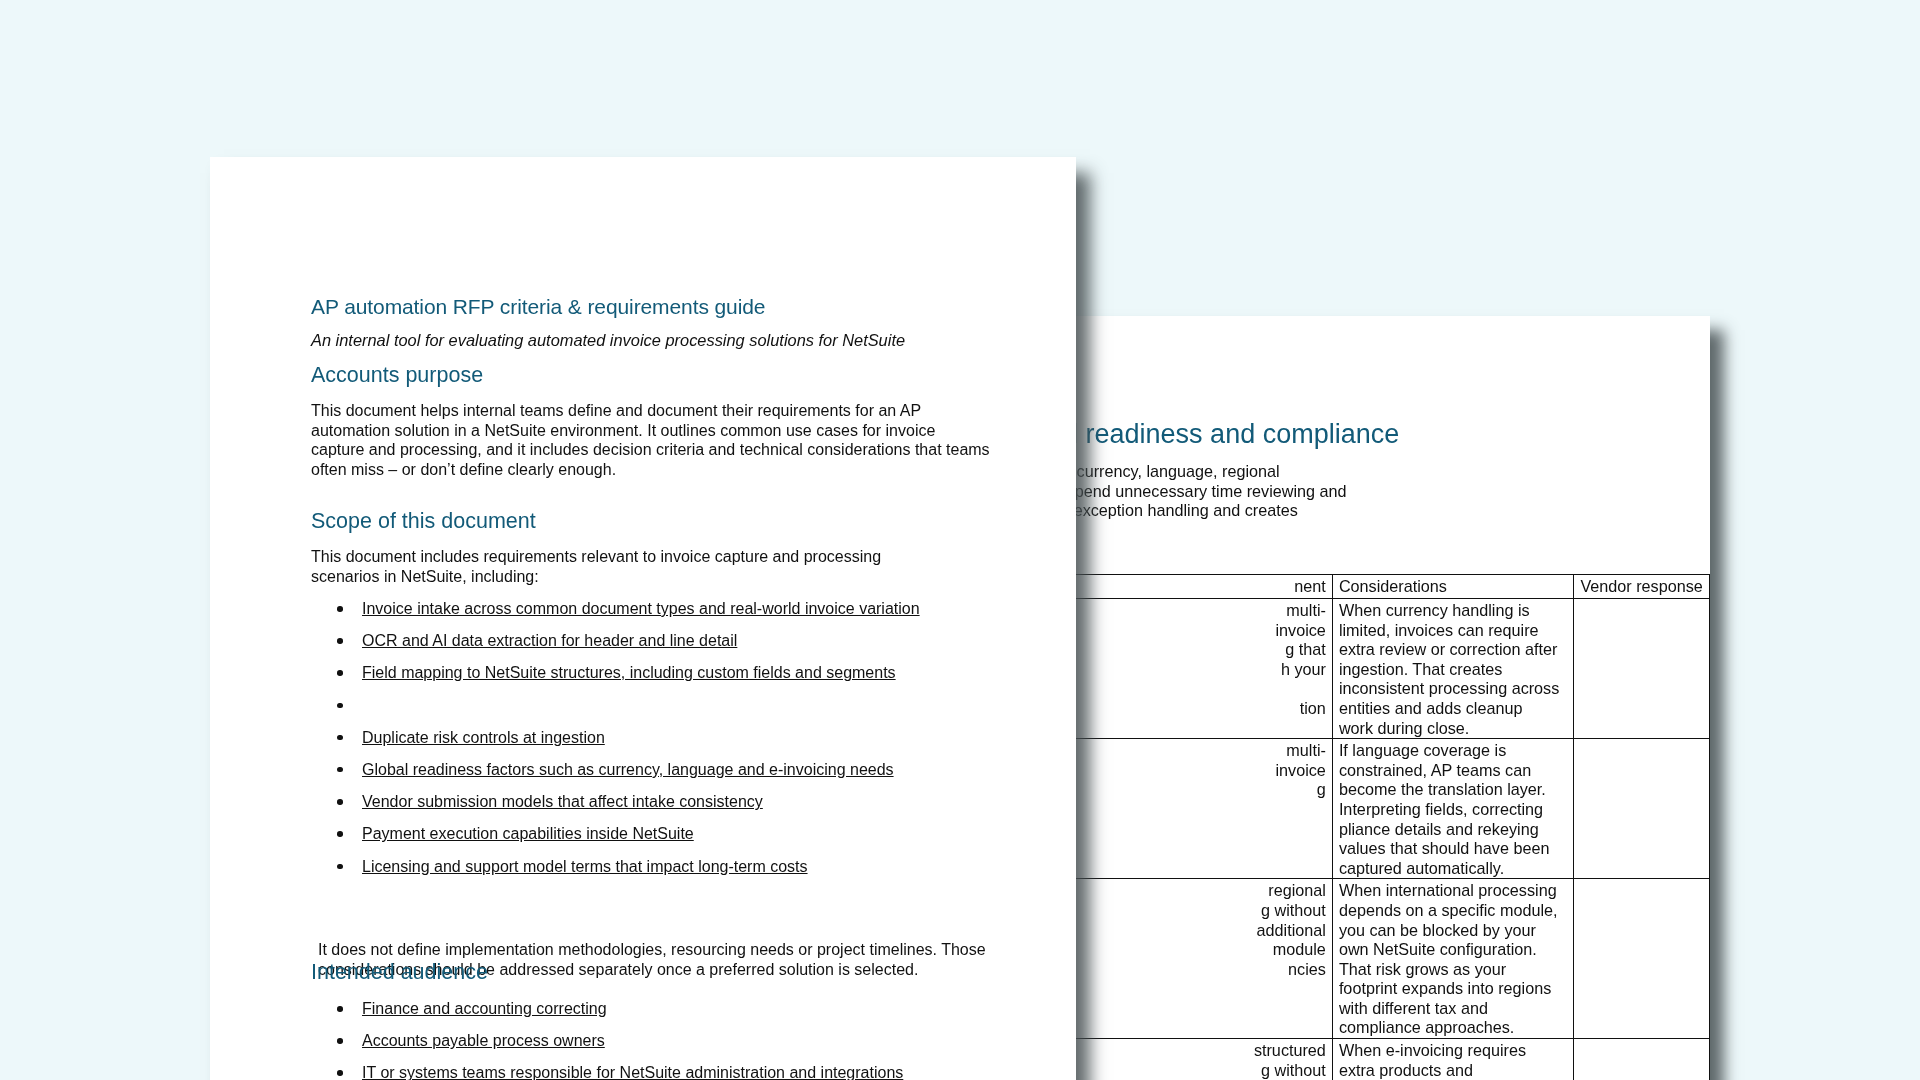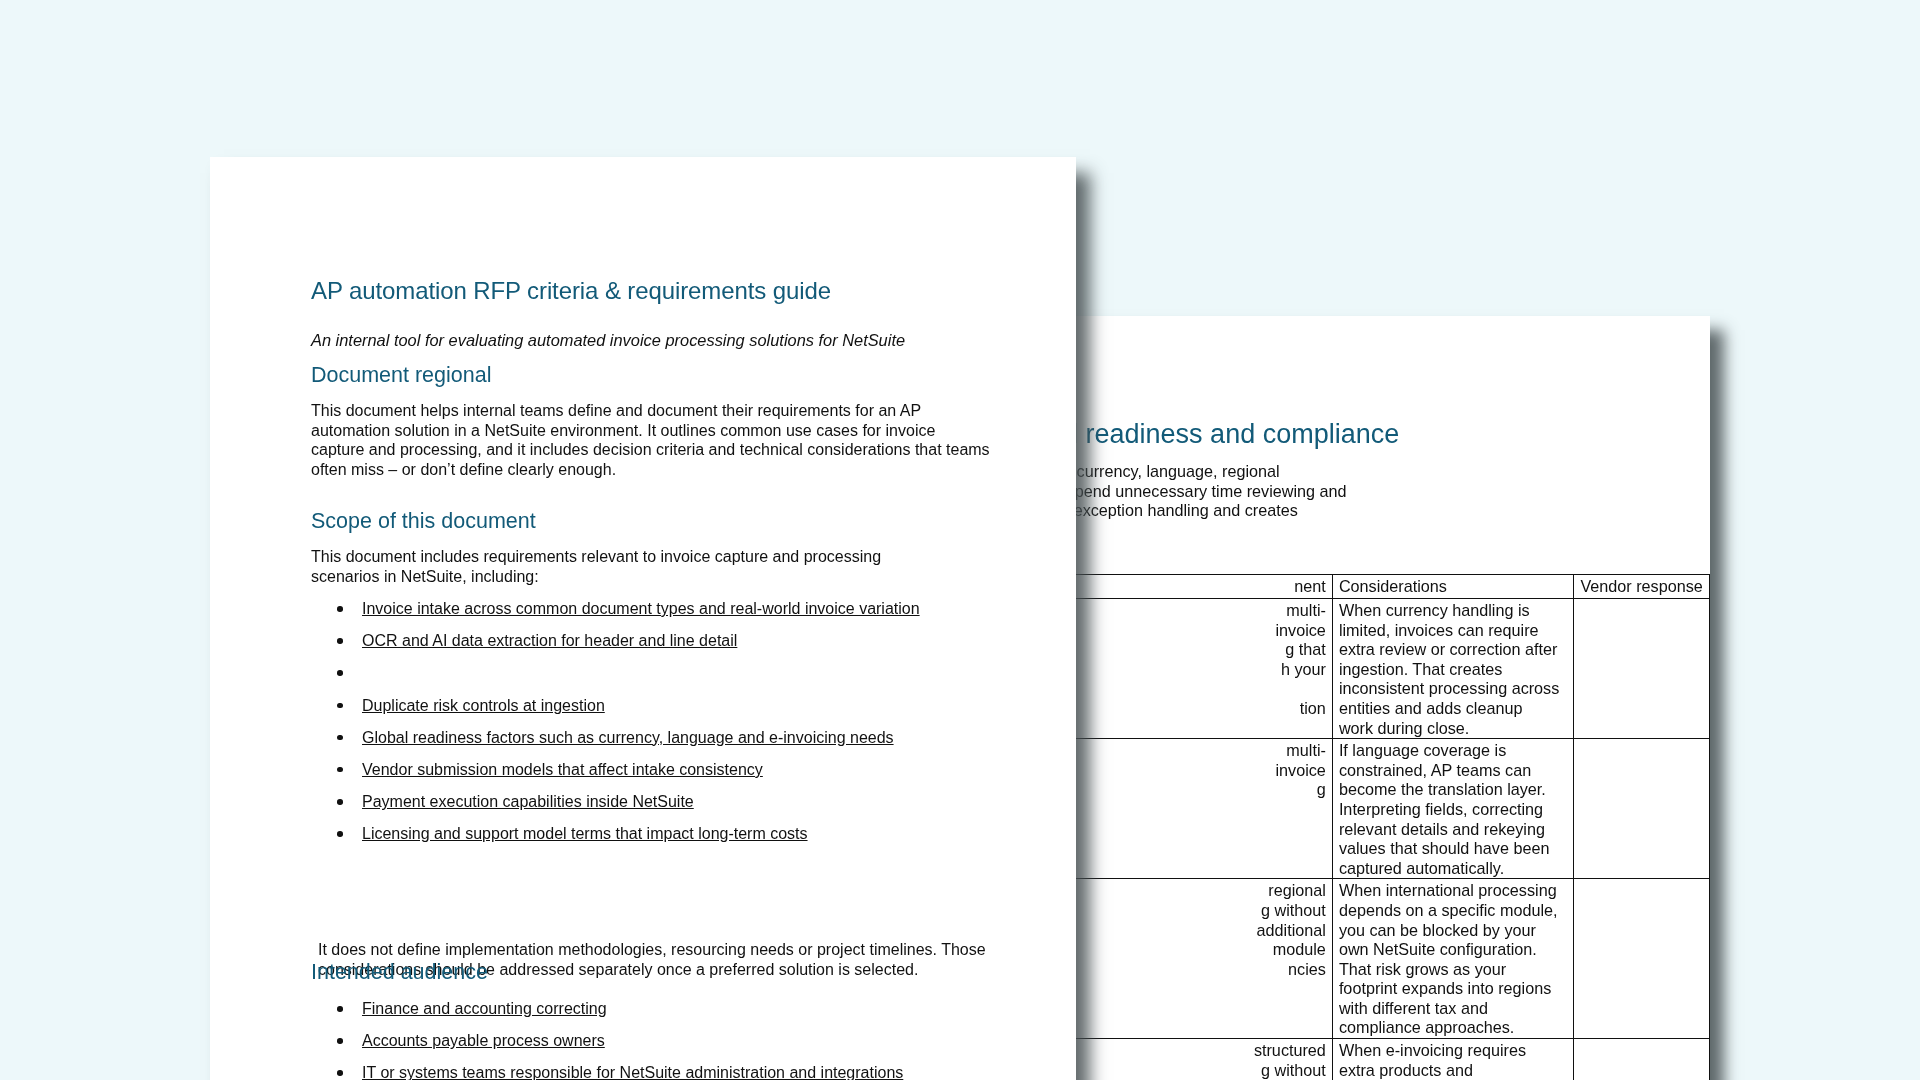--- a/index.html
+++ b/index.html
@@ -18,21 +18,21 @@
     z-index:1;
   }
   .front-page {
     left:210px; top:157px; width:866px; height:960px;
     box-shadow: 14px 16px 16px rgba(70,80,82,0.85);
     z-index:2;
   }
   h1, h2 { font-weight:normal; color:#125A78; margin:0; }
   
   .front-inner { position:absolute; left:101px; top:0; width:680px; }
-  .doc-title { position:absolute; top:120px; font-size:24px; white-space:nowrap; letter-spacing:-0.1px; }
+  .doc-title { position:absolute; top:138px; font-size:21px; white-space:nowrap; letter-spacing:-0.1px; }
   .doc-subtitle { position:absolute; top:174px; font-size:16.4px; font-style:italic; white-space:nowrap; }
   .h2 { position:absolute; font-size:21.5px; white-space:nowrap; }
   .para { position:absolute; font-size:16px; line-height:19.6px; width:680px; }
   .bullets { position:absolute; margin:0; padding:0; list-style:none; }
   .bullets li { position:relative; padding-left:51px; font-size:16px; height:32.2px; line-height:19.6px; white-space:nowrap;text-decoration:underline; }
   .bullets li .dot { position:absolute; left:26px; top:7px; width:5.5px; height:5.5px; border-radius:50%; background:#111; }
 
   
   .back-title { position:absolute; left:200px; top:103px; font-size:27px; white-space:nowrap; }
   .back-para { position:absolute; left:40px; top:146px; font-size:16.2px; line-height:19.6px; width:620px; text-indent:0; }
@@ -100,21 +100,21 @@
             <span>&nbsp;</span>
             <span>&nbsp;</span>
             <span>&nbsp;</span>
             <span>&nbsp;</span>
           </td>
           <td class="col2 cell-lines">
             <span>If language coverage is</span>
             <span>constrained, AP teams can</span>
             <span>become the translation layer.</span>
             <span>Interpreting fields, correcting</span>
-            <span>relevant details and rekeying</span>
+            <span>pliance details and rekeying</span>
             <span>values that should have been</span>
             <span>captured automatically.</span>
           </td>
           <td class="col3 cell-lines"></td>
         </tr>
         <tr>
           <td class="col1 cell-lines" style="text-align: left; padding-left: 278px;">
             <span>regional</span>
             <span>g without</span>
             <span>additional</span>
@@ -149,28 +149,29 @@
         </tr>
       </tbody>
   </table>
 </div>
 
 <div class="page front-page">
   <div class="front-inner">
     <h1 class="doc-title">AP automation RFP criteria &amp; requirements guide</h1>
     <div class="doc-subtitle">An internal tool for evaluating automated invoice processing solutions for NetSuite</div>
 
-    <h2 class="h2" style="top:206px">Document regional</h2>
+    <h2 class="h2" style="top:206px">Accounts purpose</h2>
     <p class="para" style="top:244px;margin:0">This document helps internal teams define and document their requirements for an AP automation solution in a NetSuite environment. It outlines common use cases for invoice capture and processing, and it includes decision criteria and technical considerations that teams often miss – or don’t define clearly enough.</p>
 
     <h2 class="h2" style="top:352px">Scope of this document</h2>
     <p class="para" style="top:390px;margin:0;width:640px">This document includes requirements relevant to invoice capture and processing scenarios in NetSuite, including:</p>
     <ul class="bullets" style="top:442px" id="scope-list">
         <li><span class="dot"></span><span>Invoice intake across common document types and real-world invoice variation</span></li>
         <li><span class="dot"></span><span>OCR and AI data extraction for header and line detail</span></li>
+        <li><span class="dot"></span><span>Field mapping to NetSuite structures, including custom fields and segments</span></li>
         <li><span class="dot"></span></li>
         <li><span class="dot"></span><span>Duplicate risk controls at ingestion</span></li>
         <li><span class="dot"></span><span>Global readiness factors such as currency, language and e-invoicing needs</span></li>
         <li><span class="dot"></span><span>Vendor submission models that affect intake consistency</span></li>
         <li><span class="dot"></span><span>Payment execution capabilities inside NetSuite</span></li>
         <li><span class="dot"></span><span>Licensing and support model terms that impact long-term costs</span></li>
       </ul>
 
     <p class="para" style="top:776px;margin:7px;width:690px">It does not define implementation methodologies, resourcing needs or project timelines. Those considerations should be addressed separately once a preferred solution is selected.</p>
 

